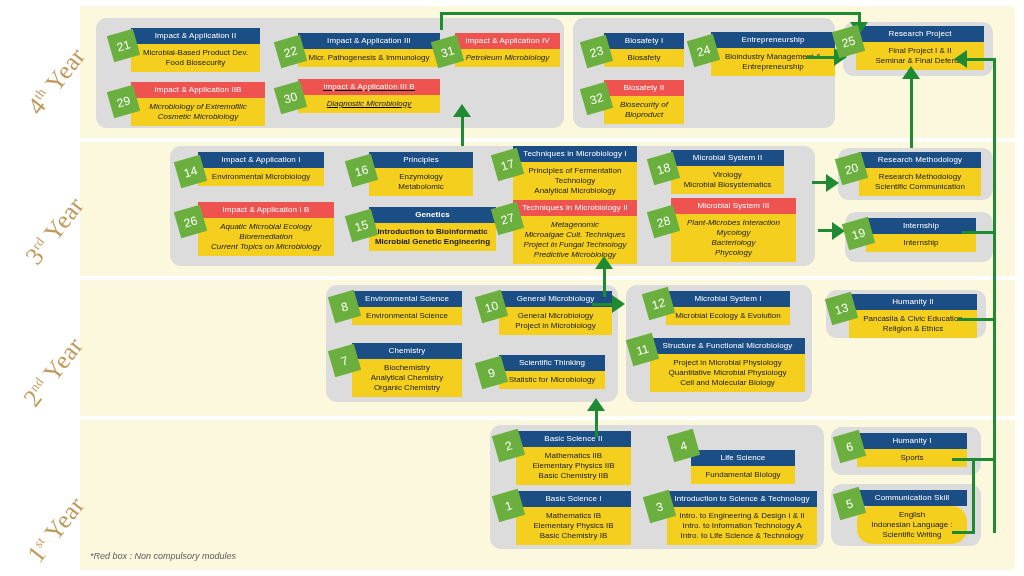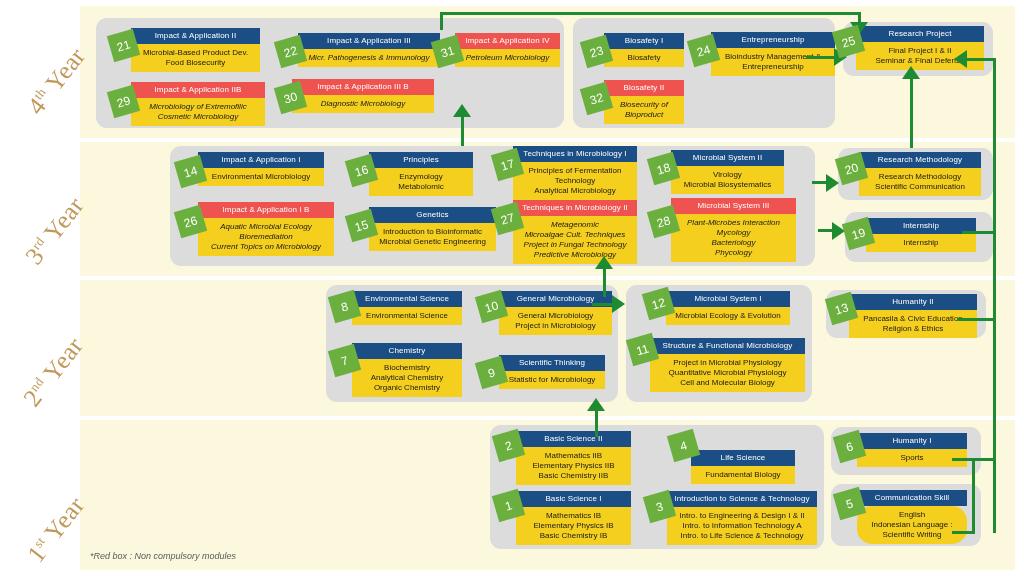--- a/index.html
+++ b/index.html
@@ -180,25 +180,25 @@
   <div class="num" style="left:110px;top:88px;">29</div>
   <div class="card red" style="left:131px;top:82px;width:134px;">
     <div class="head">Impact &amp; Application IIB</div>
     <div class="body" style="white-space:pre-line;">Microbiology of Extremofilic
 Cosmetic Microbiology</div>
   </div>
 
   <div class="num" style="left:277px;top:38px;">22</div>
   <div class="card blue" style="left:298px;top:33px;width:142px;">
     <div class="head">Impact &amp; Application III</div>
-    <div class="body" style="white-space:pre-line;font-style:italic;">Micr. Pathogenesis &amp; Immunology</div>
+    <div class="body" style="white-space:pre-line;">Micr. Pathogenesis &amp; Immunology</div>
   </div>
 
   <div class="num" style="left:277px;top:84px;">30</div>
-  <div class="card red" style="left:292px;top:79px;width:142px;">
+  <div class="card red" style="left:298px;top:79px;width:142px;text-decoration:underline;">
     <div class="head">Impact &amp; Application III  B</div>
     <div class="body" style="white-space:pre-line;">Diagnostic Microbiology</div>
   </div>
 
   <div class="num" style="left:434px;top:38px;">31</div>
   <div class="card red" style="left:455px;top:33px;width:105px;">
     <div class="head">Impact &amp; Application IV</div>
     <div class="body" style="white-space:pre-line;">Petroleum Microbiology</div>
   </div>
 
@@ -244,21 +244,21 @@
   </div>
 
   <div class="num" style="left:348px;top:157px;">16</div>
   <div class="card blue" style="left:369px;top:152px;width:104px;">
     <div class="head">Principles</div>
     <div class="body" style="white-space:pre-line;">Enzymology
 Metabolomic</div>
   </div>
 
   <div class="num" style="left:348px;top:212px;">15</div>
-  <div class="card blue" style="left:369px;top:207px;width:127px;">
+  <div class="card blue" style="left:369px;top:207px;width:127px;font-weight:bold;">
     <div class="head">Genetics</div>
     <div class="body" style="white-space:pre-line;">Introduction to Bioinformatic
 Microbial Genetic Engineering</div>
   </div>
 
   <div class="num" style="left:494px;top:151px;">17</div>
   <div class="card blue" style="left:513px;top:146px;width:124px;">
     <div class="head">Techniques in Microbiology I</div>
     <div class="body" style="white-space:pre-line;">Principles of Fermentation
 Technology

